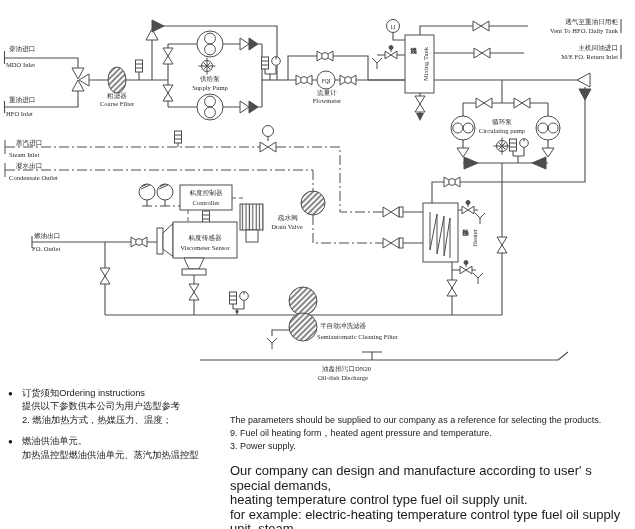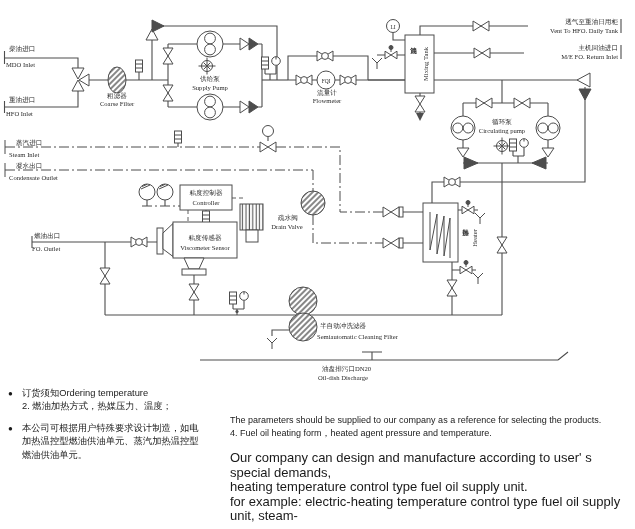--- a/index.html
+++ b/index.html
@@ -289,30 +289,32 @@
     <text x="466" y="224" class="vtx">加热器</text>
     <text transform="rotate(-90 475 238)" x="475" y="240" class="t" text-anchor="middle">Heater</text>
     <text x="320" y="328" class="t">半自动冲洗滤器</text>
     <text x="317" y="339" class="t">Semiautomatic Cleaning Filter</text>
     <text x="322" y="371" class="t">油盘排污口DN20</text>
     <text x="318" y="380" class="t">Oil-dish Discharge</text>
   </g>
 </svg>
 
 <div class="notes-left">
-  <div class="ln"><span class="blt">●</span><span>订货须知Ordering temperature</span></div>
+  <div class="ln"><span class="blt">●</span><span>订货须知Ordering instructions</span></div>
+  <div class="ln"><span>提供以下参数供本公司为用户选型参考</span></div>
   <div class="ln"><span>2. 燃油加热方式，热媒压力、温度；</span></div>
-  <div class="ln p2"><span class="blt">●</span><span>本公司可根据用户特殊要求设计制造，如电</span></div>
+  <div class="ln p2"><span class="blt">●</span></div>
+  <div class="ln"><span>燃油供油单元。</span></div>
   <div class="ln"><span>加热温控型燃油供油单元、蒸汽加热温控型</span></div>
-  <div class="ln"><span>燃油供油单元。</span></div>
 </div>
 
 <div class="notes-right">
   <div>The parameters should be supplied to our company as a reference for selecting the products.</div>
-  <div>4. Fuel oil heating form，heated agent pressure and temperature.</div>
+  <div>9. Fuel oil heating form，heated agent pressure and temperature.</div>
+  <div>3. Power supply.</div>
   <div class="para2">
     <div>Our company can design and manufacture according to user' s special demands,</div>
     <div>heating temperature control type fuel oil supply unit.</div>
     <div>for example: electric-heating temperature control type fuel oil supply unit, steam-</div>
   </div>
 </div>
 
 </div>
 
 </body></html>

